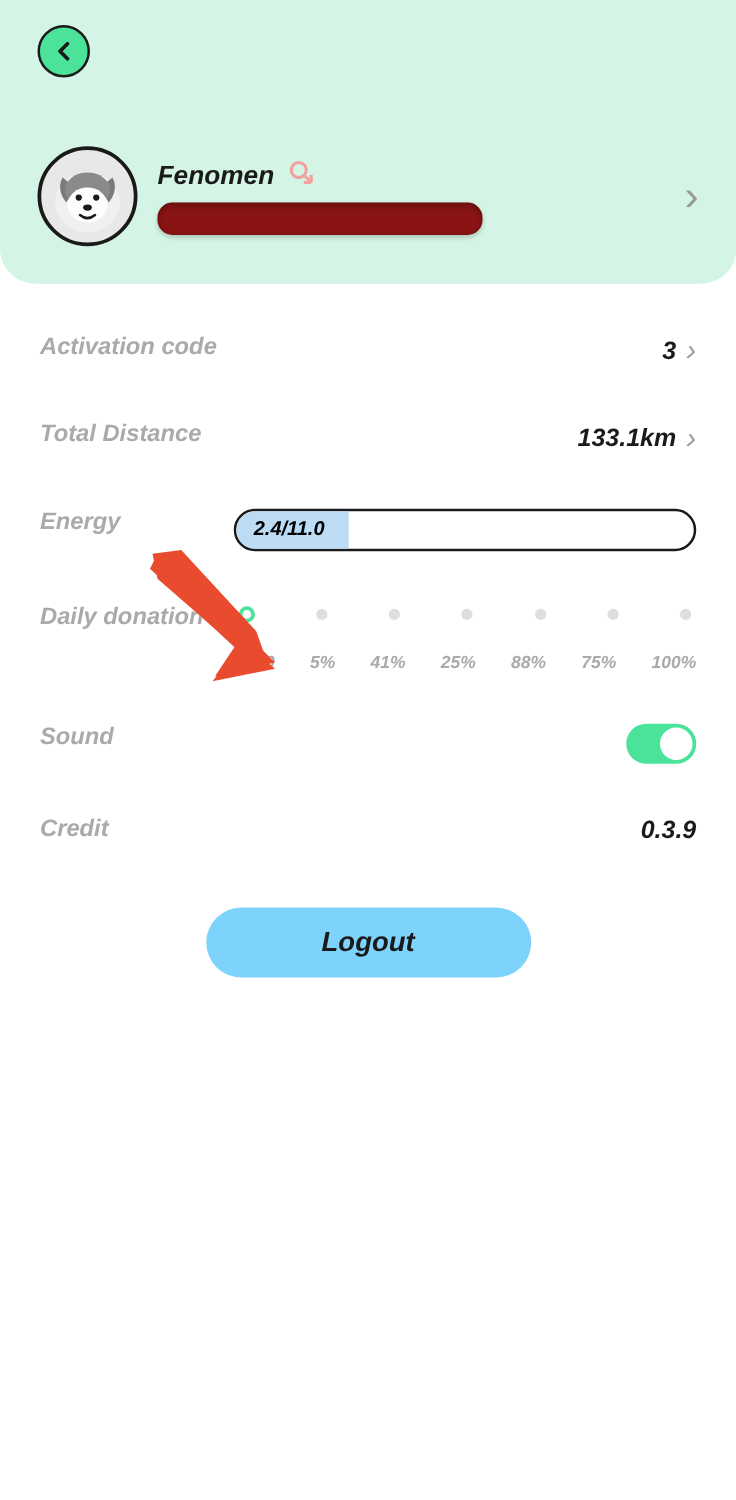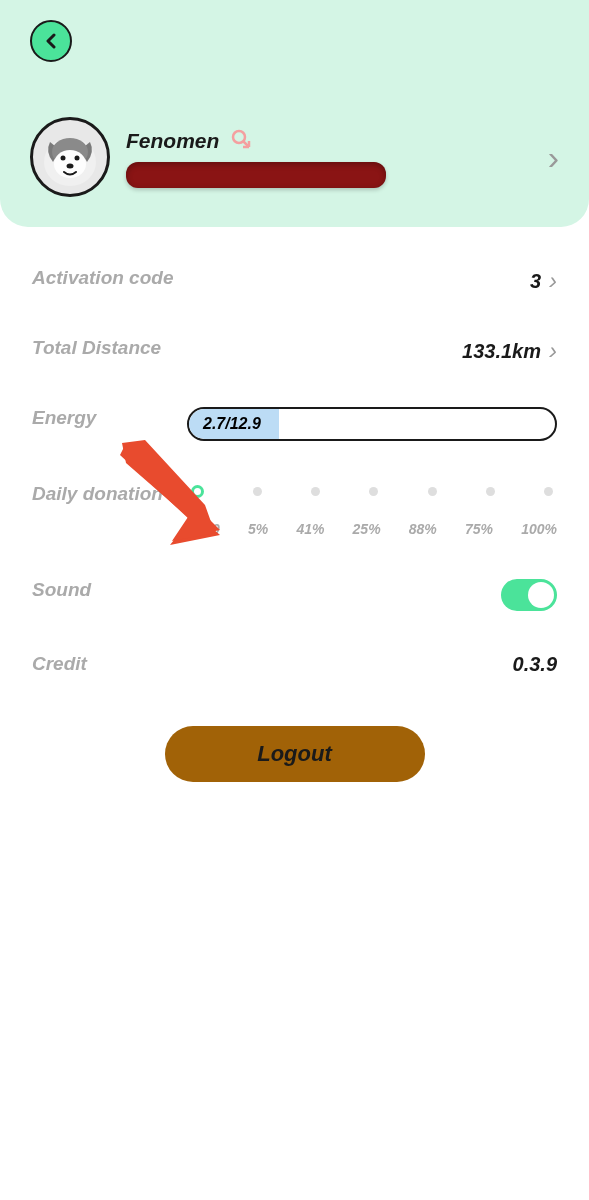--- a/index.html
+++ b/index.html
@@ -25,21 +25,21 @@
     .etxt { position:absolute; left:14px; top:50%; transform:translateY(-50%); font-size:16px; font-style:italic; font-weight:700; }
     .drow { margin-bottom:16px; }
     .slider { flex:1; margin-left:24px; position:relative; height:16px; }
     .track { position:absolute; left:4px; right:4px; top:6px; height:4px; display:flex; justify-content:space-between; align-items:center; }
     .dot { width:9px; height:9px; border-radius:50%; background:#dedede; }
     .dot.active { background:#fff; border:3px solid #4be39a; width:13px; height:13px; }
     .ticks { display:flex; justify-content:space-between; margin-top:10px; padding-left:180px; }
     .tick { font-size:14px; font-style:italic; color:#aaa; font-weight:600; }
     .toggle { width:56px; height:32px; border-radius:16px; background:#4be39a; position:relative; }
     .thumb { position:absolute; right:3px; top:3px; width:26px; height:26px; border-radius:50%; background:#fff; }
-    .logout { display:block; margin:50px auto 0; width:260px; height:56px; border-radius:28px; background:#a16207; border:none; font-size:22px; font-style:italic; font-weight:800; color:#1a1a1a; }
+    .logout { display:block; margin:50px auto 0; width:260px; height:56px; border-radius:28px; background:#7dd3fc; border:none; font-size:22px; font-style:italic; font-weight:800; color:#1a1a1a; }
     .arrow { position:absolute; left:110px; top:435px; width:110px; height:120px; z-index:10; }
   </style>
 </head>
 <body>
 
 <div class="header">
   <div class="back">
     <svg width="16" height="16" viewBox="0 0 16 16">
         <path d="M11 2 L5 8 L11 14" stroke="#1a1a1a" stroke-width="3" fill="none" stroke-linecap="round" stroke-linejoin="round"></path>
       </svg>
@@ -98,21 +98,21 @@
         <span>133.1km</span>
         <span class="chev">›</span>
       </span>
   </div>
 
 
   <div class="row">
     <span class="lbl">Energy</span>
     <div class="ebar">
       <div class="efill" id="efill" style="width: 24.5455%;"></div>
-      <div class="etxt">2.7/12.9</div>
+      <div class="etxt">2.4/11.0</div>
     </div>
   </div>
 
   <div class="row drow">
     <span class="lbl">Daily donation</span>
     <div class="slider">
       <div class="track" id="track">
           <div class="dot active"></div>
           <div class="dot"></div>
           <div class="dot"></div>

